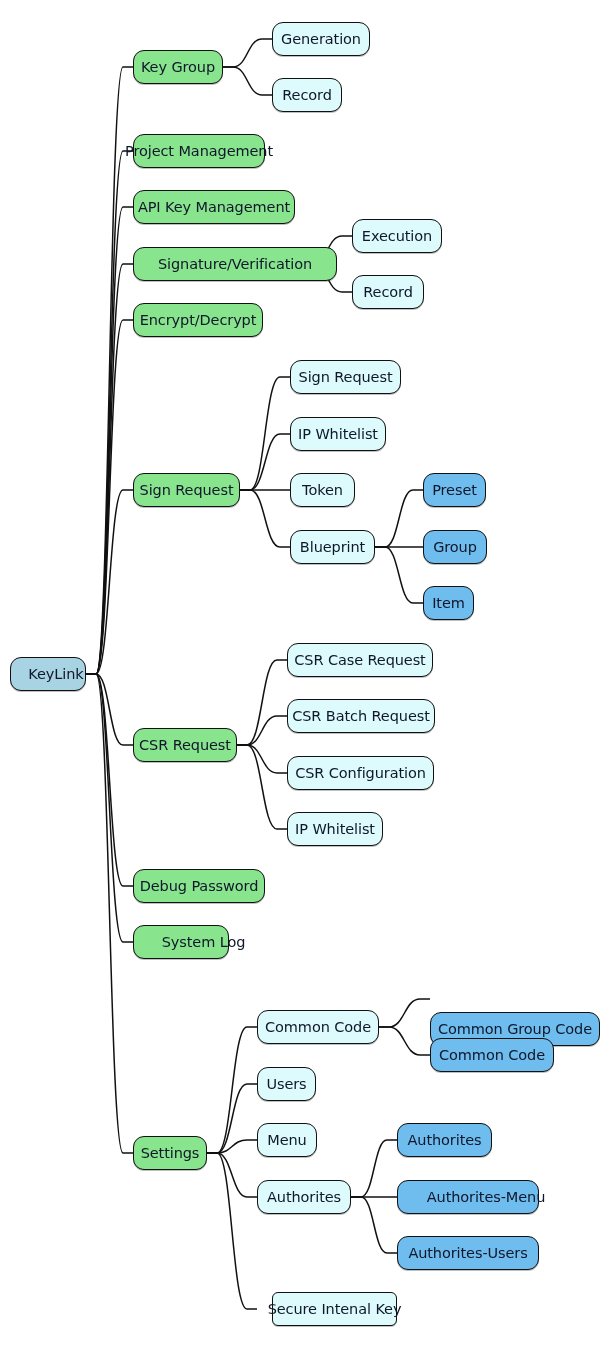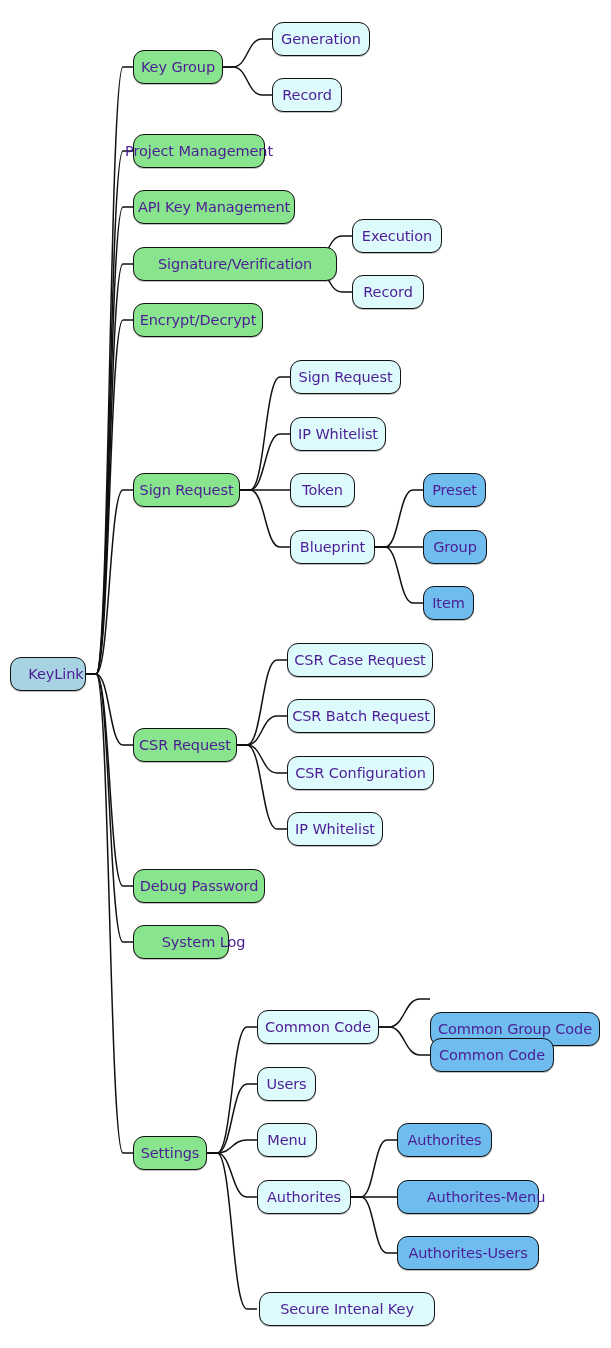--- a/index.html
+++ b/index.html
@@ -29,21 +29,21 @@
     position: absolute;
     box-sizing: border-box;
     height: 34px;
     border: 1.6px solid #111111;
     border-radius: 11px;
     display: flex;
     align-items: center;
     justify-content: center;
     font-size: 14.5px;
     line-height: 1;
-    color: #4c1d95;
+    color: #0f172a;
     letter-spacing: -0.1px;
     white-space: nowrap;
     box-shadow: 0 1px 0 rgba(0,0,0,0.25);
   }
   .lvl-root { background: #a8d3e2; }
   .lvl-1    { background: #89e48e; }
   .lvl-2    { background: #ddfafc; }
   .lvl-3    { background: #6fbcee; }
 </style>
 </head>
@@ -116,15 +116,15 @@
       <div class="node lvl-1" style="left: 133px; top: 1136px; width: 74px;">Settings</div>
       <div class="node lvl-2" style="left: 257px; top: 1010px; width: 122px;">Common Code</div>
       <div class="node lvl-3" style="left: 430px; top: 982px; width: 170px; margin-top: 30px;">Common Group Code</div>
       <div class="node lvl-3" style="left: 430px; top: 1038px; width: 124px;">Common Code</div>
       <div class="node lvl-2" style="left: 257px; top: 1067px; width: 59px;">Users</div>
       <div class="node lvl-2" style="left: 257px; top: 1123px; width: 60px;">Menu</div>
       <div class="node lvl-2" style="left: 257px; top: 1180px; width: 94px;">Authorites</div>
       <div class="node lvl-3" style="left: 397px; top: 1123px; width: 95px;">Authorites</div>
       <div class="node lvl-3" style="left: 397px; top: 1180px; width: 142px; padding-left: 36px;">Authorites-Menu</div>
       <div class="node lvl-3" style="left: 397px; top: 1236px; width: 142px;">Authorites-Users</div>
-      <div class="node lvl-2" style="left: 259px; top: 1292px; width: 176px;">Secure Intenal Key</div>
+      <div class="node lvl-2" style="left: 272px; top: 1292px; width: 125px; border-radius: 6px;">Secure Intenal Key</div>
     </div>
 </div>
 
 </body></html>

